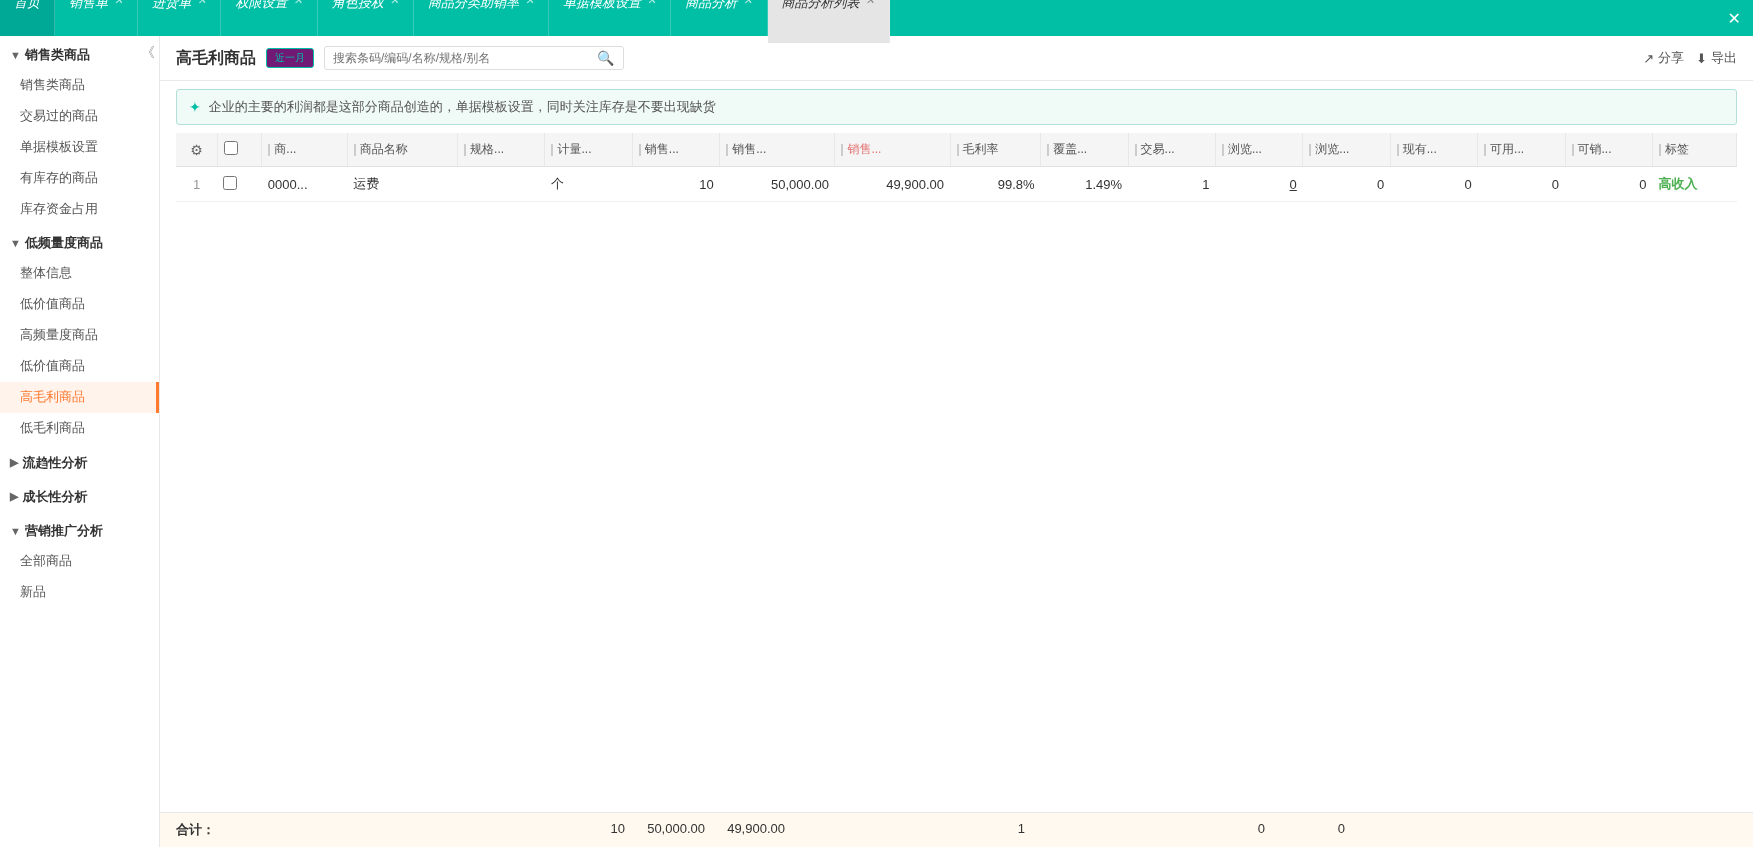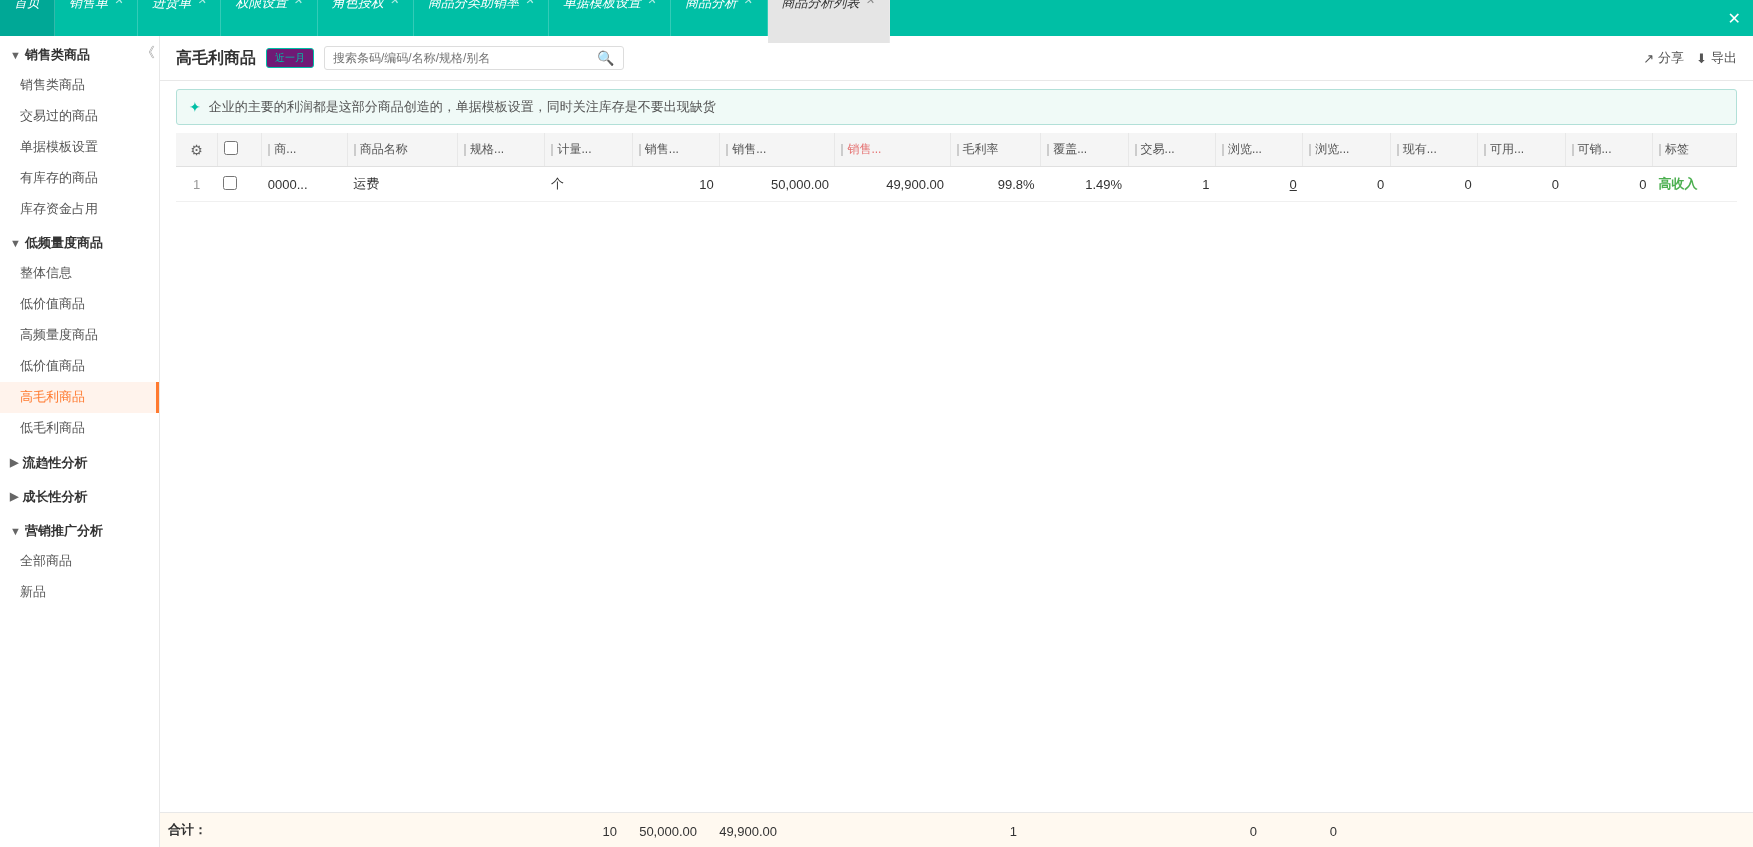--- a/index.html
+++ b/index.html
@@ -225,23 +225,23 @@
       color: #4caf50;
       font-weight: bold;
       font-family: Liberation Mono, monospace;
     }
     td a { color: #333; text-decoration: underline; cursor: pointer; }
 
     
     .footer-summary {
       background: #fff9f0;
       border-top: 1px solid #e8e8e8;
-      padding: 8px 8px;
-      display: flex;
-      align-items: flex-end;
+      padding: 8px 16px;
+      display: flex;
+      align-items: flex-start;
       flex-shrink: 0;
       font-size: 13px;
       color: #333;
       gap: 0;
     }
     .footer-label { margin-right: 16px; font-weight: bold; }
     .footer-cell {
       padding: 0 6px;
       min-width: 80px;
       text-align: right;

